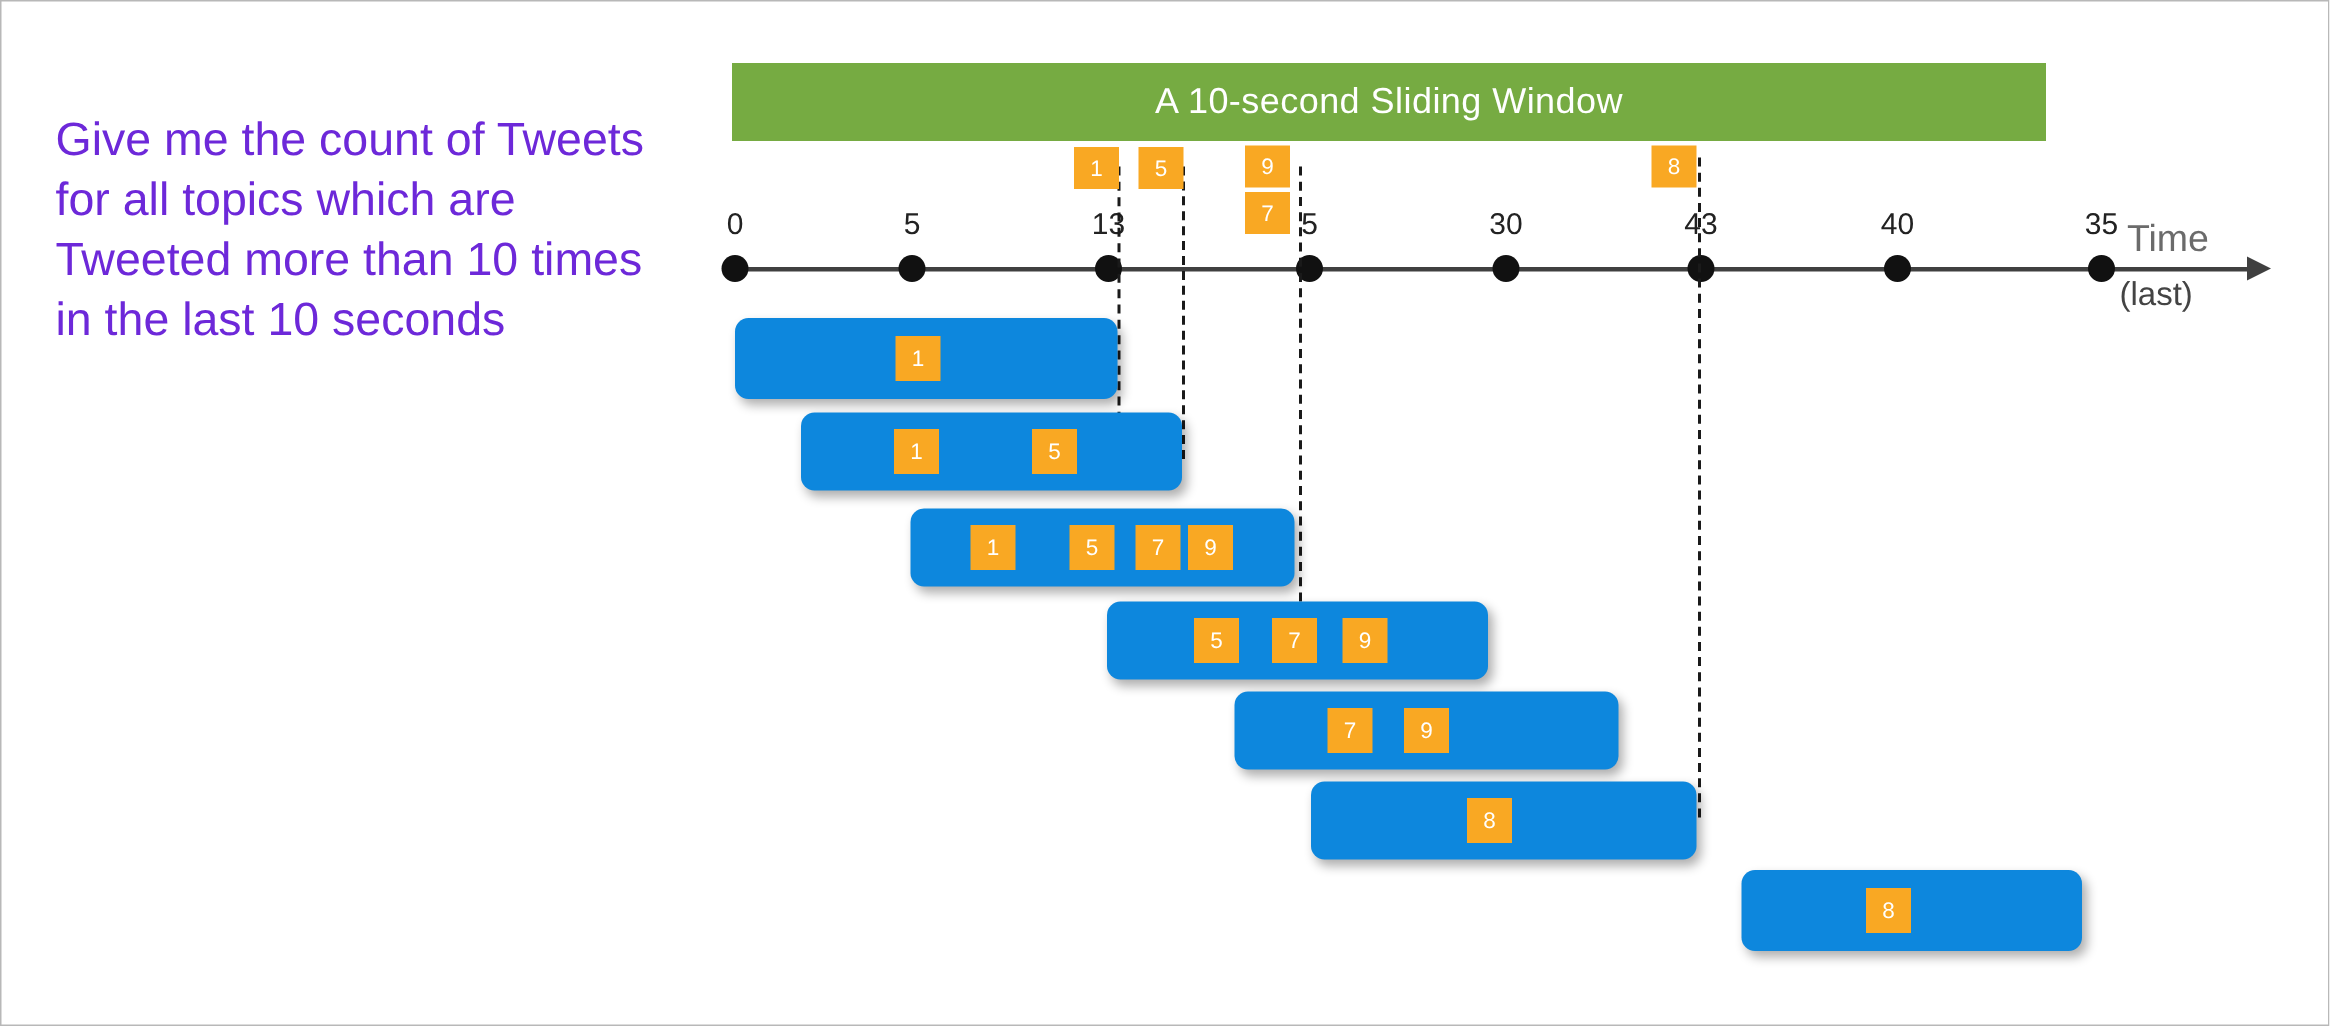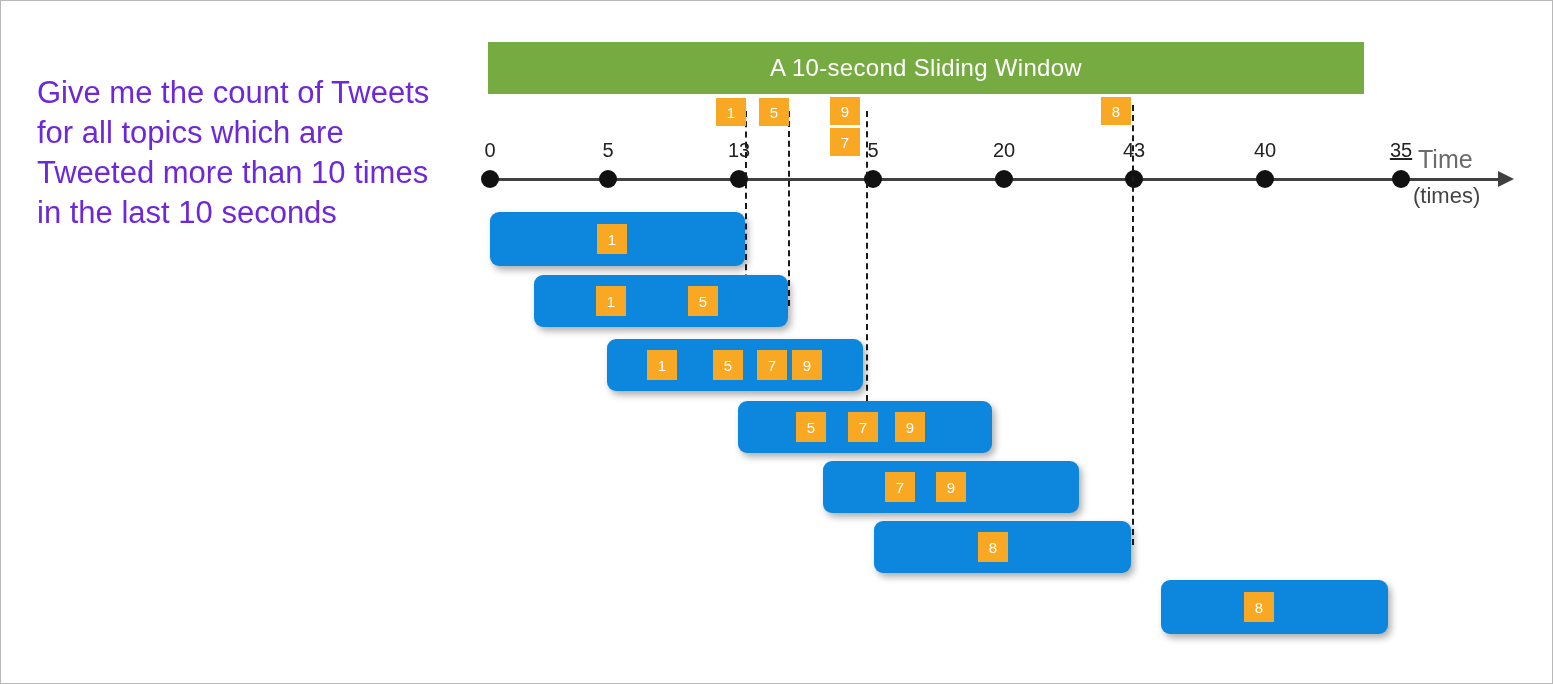--- a/index.html
+++ b/index.html
@@ -151,39 +151,39 @@
 
   <div id="caption">Give me the count of Tweets for all topics which are Tweeted more than 10 times in the last 10 seconds</div>
 
   <div id="window-banner">
     <span class="label">A 10-second Sliding Window</span>
   </div>
 
   <div id="axis-line"></div>
   <div id="axis-arrow"></div>
   <div id="axis-name">Time</div>
-  <div id="axis-unit">(times)</div>
+  <div id="axis-unit">(last)</div>
 
   <div id="ticks-layer">
       <div class="tick-dot" style="left: 489px;"></div>
       <div class="tick-label" style="left: 489px;">0</div>
       <div class="tick-dot" style="left: 607px;"></div>
       <div class="tick-label" style="left: 607px;">5</div>
       <div class="tick-dot" style="left: 738px;"></div>
       <div class="tick-label" style="left: 738px;">13</div>
       <div class="tick-dot" style="left: 872px;"></div>
       <div class="tick-label" style="left: 872px;">5</div>
       <div class="tick-dot" style="left: 1003px;"></div>
-      <div class="tick-label" style="left: 1003px;">20</div>
+      <div class="tick-label" style="left: 1003px;">30</div>
       <div class="tick-dot" style="left: 1133px;"></div>
       <div class="tick-label" style="left: 1133px;">43</div>
       <div class="tick-dot" style="left: 1264px;"></div>
       <div class="tick-label" style="left: 1264px;">40</div>
       <div class="tick-dot" style="left: 1400px;"></div>
-      <div class="tick-label" style="left: 1400px; text-decoration: underline;">35</div>
+      <div class="tick-label" style="left: 1400px;">35</div>
     </div>
   <div id="guides-layer">
       <div class="guide" style="left: 744px; top: 110px; height: 190px;"></div>
       <div class="guide" style="left: 787px; top: 110px; height: 195px;"></div>
       <div class="guide" style="left: 865px; top: 110px; height: 290px;"></div>
       <div class="guide" style="left: 1131px; top: 104px; height: 440px;"></div>
     </div>
   <div id="chips-layer">
       <div class="event-chip" style="left: 715px; top: 97px;">1</div>
       <div class="event-chip" style="left: 758px; top: 97px;">5</div>

